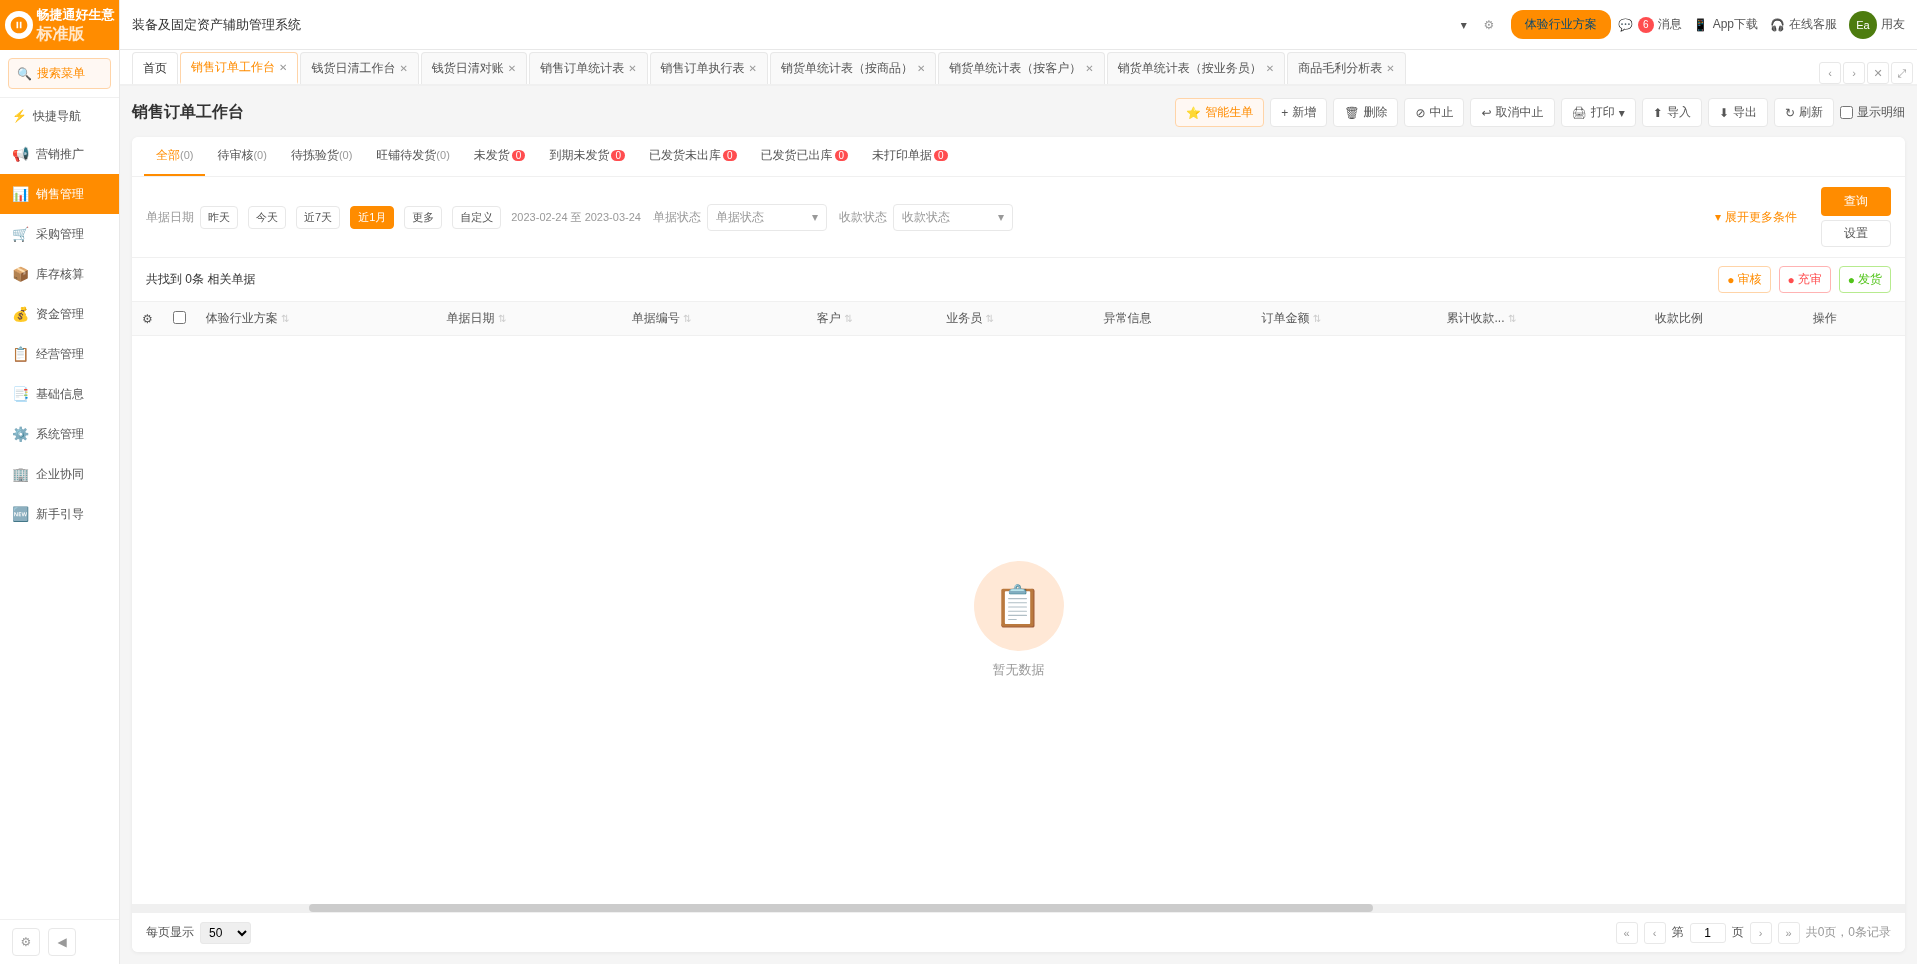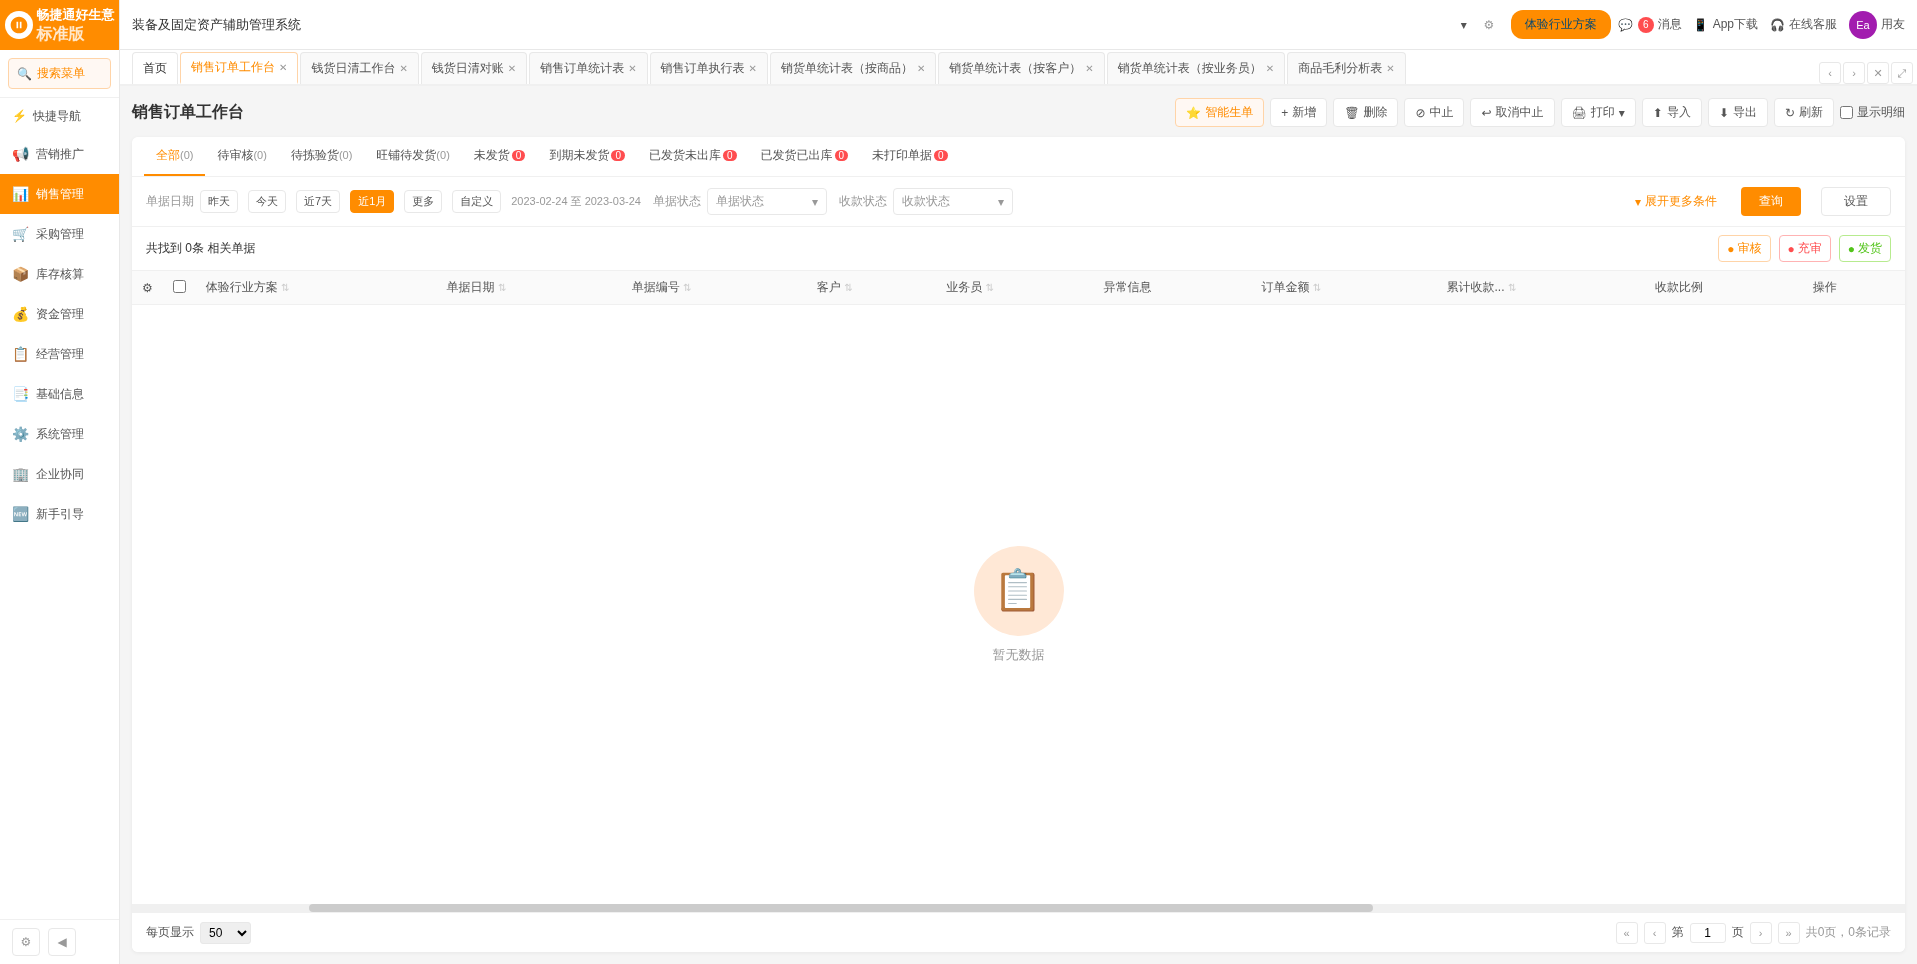--- a/index.html
+++ b/index.html
@@ -24,21 +24,21 @@
 
     
     .topbar { height: 50px; background: #fff; display: flex; align-items: center; padding: 0 12px; border-bottom: 1px solid #e8e8e8; gap: 8px; flex-shrink: 0; }
     .topbar-title { font-size: 13px; color: #333; flex: 1; }
     .topbar-dropdown { display: flex; align-items: center; gap: 4px; cursor: pointer; color: #555; font-size: 12px; }
     .topbar-settings { width: 28px; height: 28px; display: flex; align-items: center; justify-content: center; cursor: pointer; color: #999; }
     .topbar-industry-btn { padding: 6px 14px; background: #ff8c00; color: #0c4a6e; border: none; border-radius: 12px; cursor: pointer; font-size: 12px; }
     .topbar-right { display: flex; align-items: center; gap: 12px; margin-left: auto; }
     .topbar-right-item { display: flex; align-items: center; gap: 4px; cursor: pointer; color: #555; font-size: 12px; }
     .badge-dot { background: #ff4d4f; color: white; border-radius: 50%; width: 16px; height: 16px; display: flex; align-items: center; justify-content: center; font-size: 10px; }
-    .user-avatar { width: 28px; height: 28px; background: #a21caf; border-radius: 50%; display: flex; align-items: center; justify-content: center; color: white; font-size: 11px; }
+    .user-avatar { width: 28px; height: 28px; background: #4d7c0f; border-radius: 50%; display: flex; align-items: center; justify-content: center; color: white; font-size: 11px; }
 
     
     .tabbar { height: 36px; background: #fff; display: flex; align-items: flex-end; border-bottom: 2px solid #f0f0f0; flex-shrink: 0; overflow: hidden; padding-left: 12px; }
     .tab { display: flex; align-items: center; padding: 0 10px; height: 32px; cursor: pointer; border: 1px solid #e8e8e8; border-bottom: none; margin-right: 2px; font-size: 12px; color: #555; background: #f9f9f9; white-space: nowrap; border-radius: 4px 4px 0 0; gap: 4px; }
     .tab.active { background: #fff; color: #ff8c00; border-color: #ffd4a8; border-bottom: 2px solid #fff; }
     .tab.home { background: #fff; color: #333; border-color: #e8e8e8; }
     .tab-close { color: #999; font-size: 10px; cursor: pointer; }
     .tab-nav-btns { display: flex; align-items: center; margin-left: auto; gap: 2px; padding: 0 4px; }
     .tab-nav-btn { width: 22px; height: 22px; display: flex; align-items: center; justify-content: center; cursor: pointer; color: #999; border: 1px solid #e8e8e8; border-radius: 3px; font-size: 11px; }
 
@@ -64,21 +64,21 @@
     .filter-panel { background: #fff; padding: 10px 14px; border-bottom: 1px solid #f0f0f0; flex-shrink: 0; }
     .filter-row { display: flex; align-items: center; gap: 12px; flex-wrap: wrap; }
     .filter-item { display: flex; align-items: center; gap: 6px; }
     .filter-label { color: #999; font-size: 12px; white-space: nowrap; }
     .filter-date-group { display: flex; align-items: center; gap: 10px; }
     .filter-date-btn { padding: 3px 7px; border: 1px solid #e8e8e8; background: #fff; border-radius: 4px; cursor: pointer; font-size: 11px; color: #555; }
     .filter-date-btn.active { background: #ff8c00; color: white; border-color: #ff8c00; }
     .filter-date-range { font-size: 11px; color: #999; margin-left: 4px; }
     .filter-select { display: flex; align-items: center; gap: 4px; padding: 4px 8px; border: 1px solid #e8e8e8; background: #fff; border-radius: 4px; cursor: pointer; min-width: 120px; font-size: 12px; color: #999; }
     .filter-expand { display: flex; align-items: center; gap: 4px; color: #ff8c00; cursor: pointer; font-size: 12px; margin-left: auto; }
-    .filter-actions { display: flex; flex-direction: row; gap: 20px; margin-left: 12px; }
+    .filter-actions { display: flex; flex-direction: column; gap: 4px; margin-left: 12px; }
     .btn-query { padding: 6px 18px; background: #ff8c00; color: white; border: none; border-radius: 4px; cursor: pointer; font-size: 12px; }
     .btn-set { padding: 4px 22px; background: #fff; color: #555; border: 1px solid #e8e8e8; border-radius: 4px; cursor: pointer; font-size: 12px; }
     .table-info-row { display: flex; align-items: center; justify-content: space-between; padding: 8px 14px; border-bottom: 1px solid #f0f0f0; flex-shrink: 0; }
     .table-action-btns { display: flex; align-items: center; gap: 8px; }
     .table-action-btn { display: flex; align-items: center; gap: 3px; padding: 4px 8px; border: 1px solid #e8e8e8; background: #fff; cursor: pointer; border-radius: 4px; font-size: 12px; color: #555; }
     .table-action-btn.approve { color: #ff8c00; border-color: #ffd4a8; }
     .table-action-btn.reject { color: #ff4d4f; border-color: #ffb3b3; }
     .table-action-btn.ship { color: #52c41a; border-color: #b7eb8f; }
 
     

